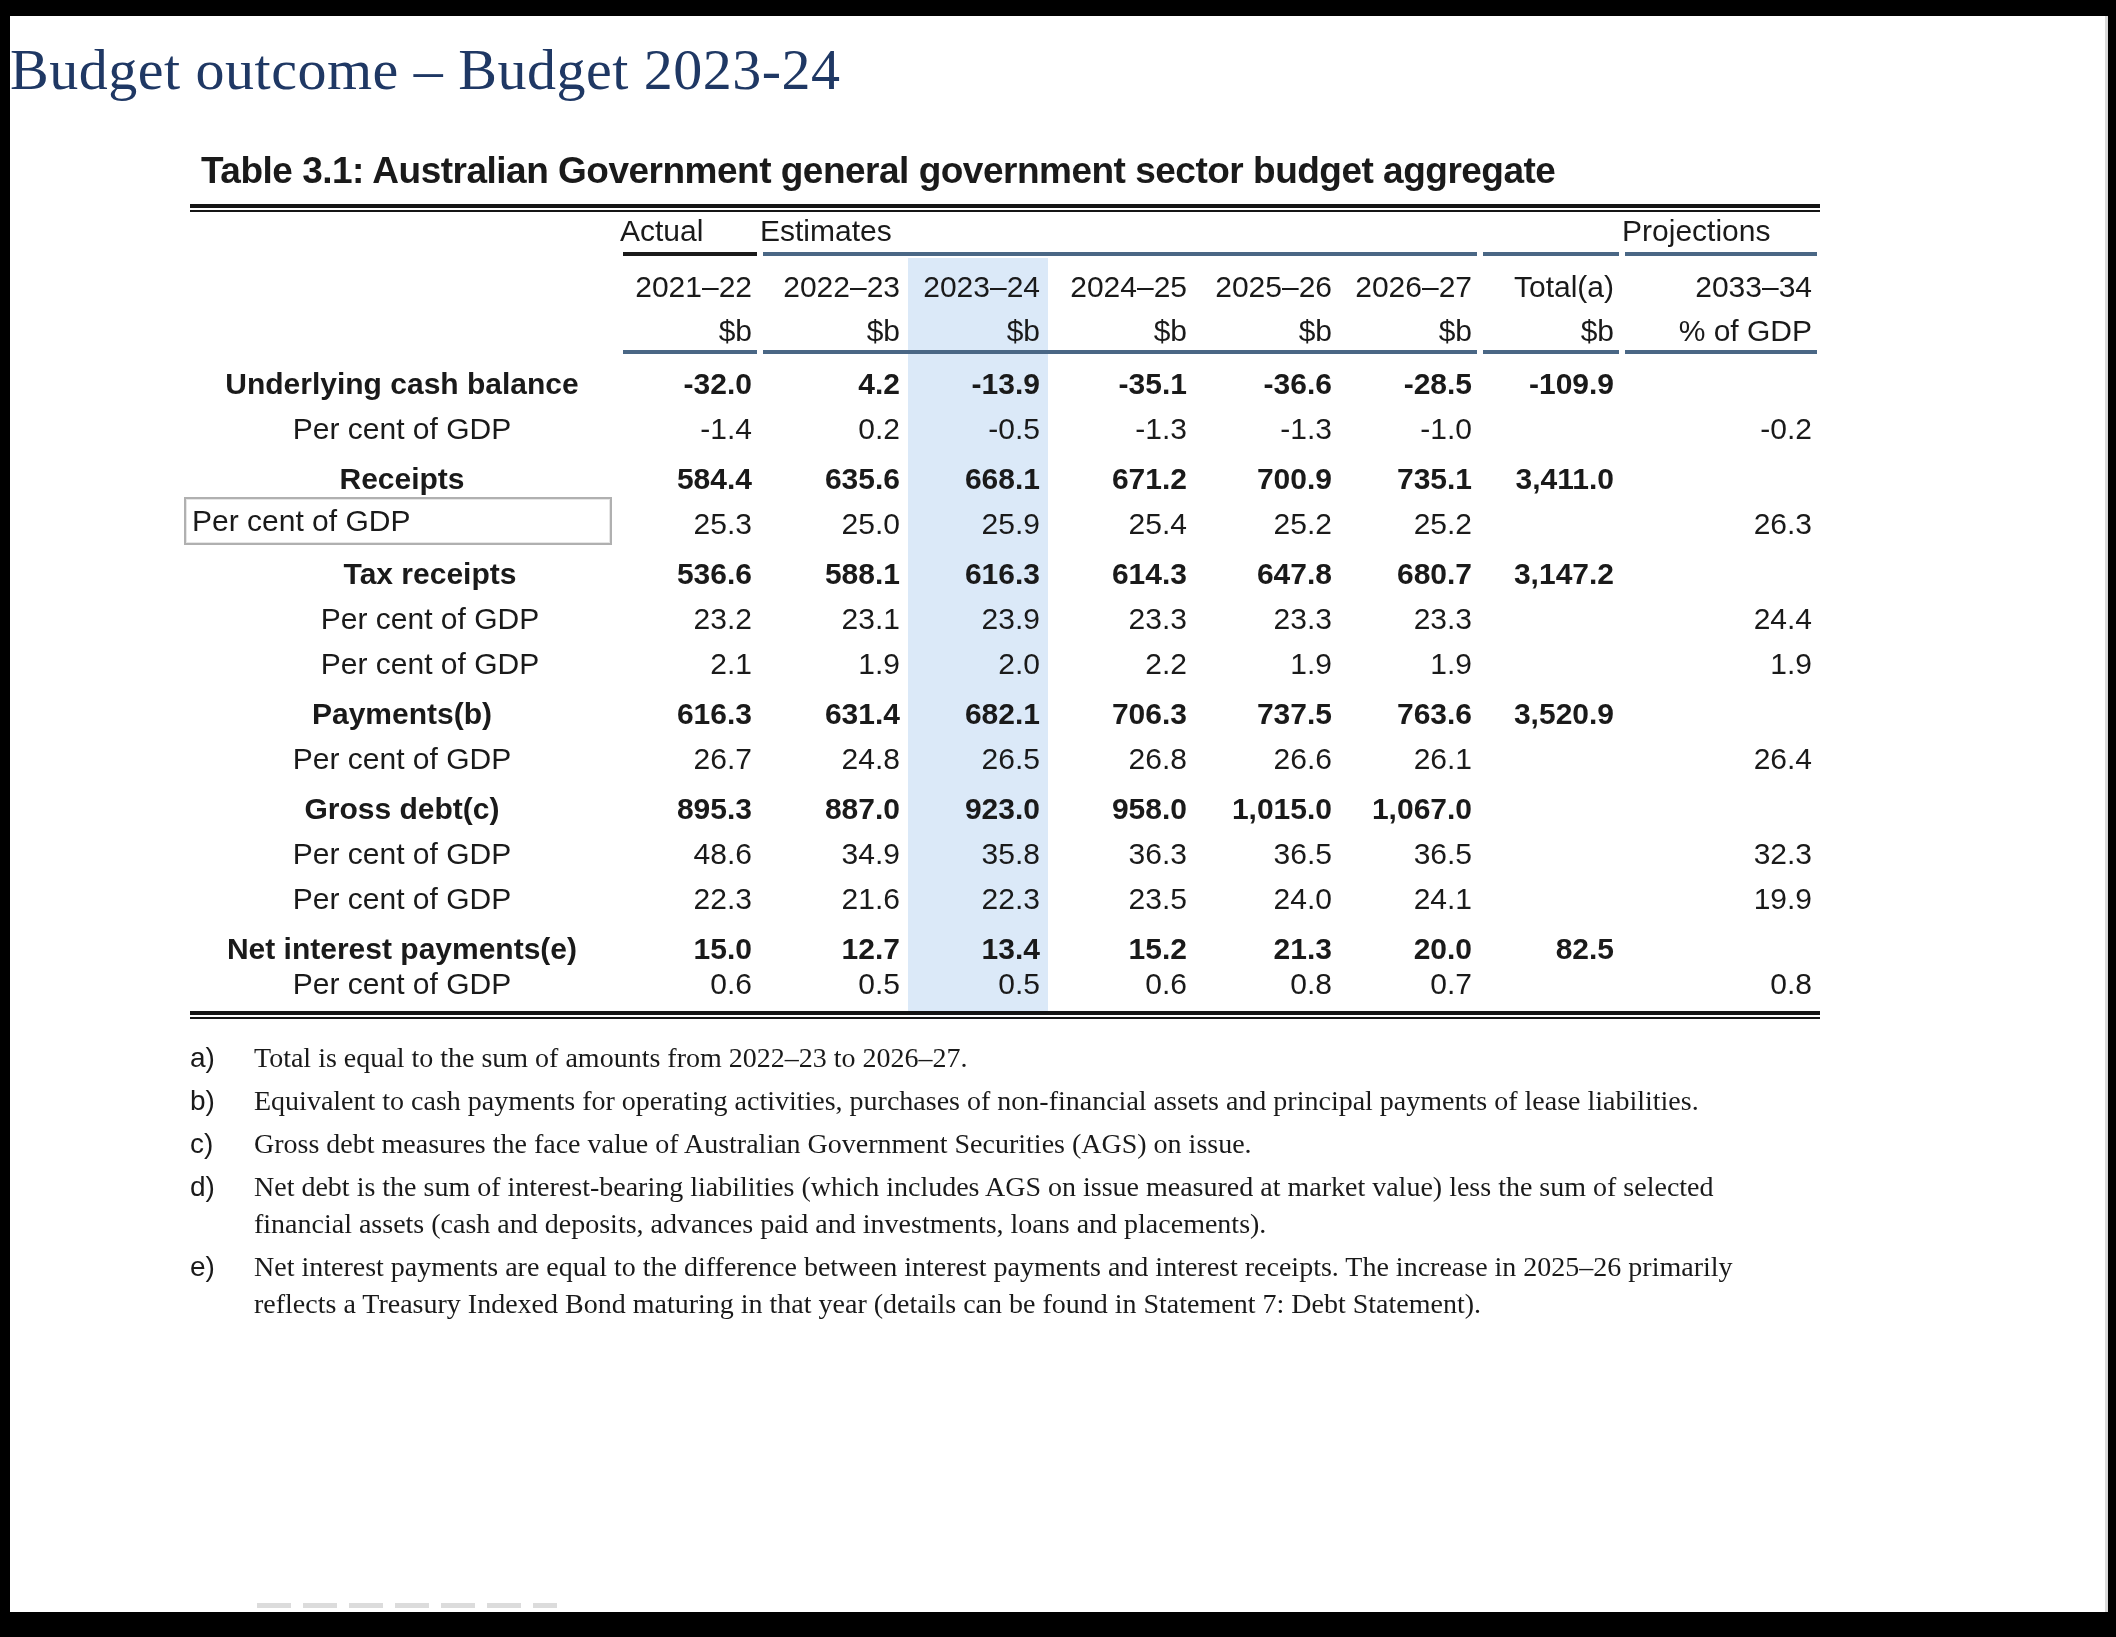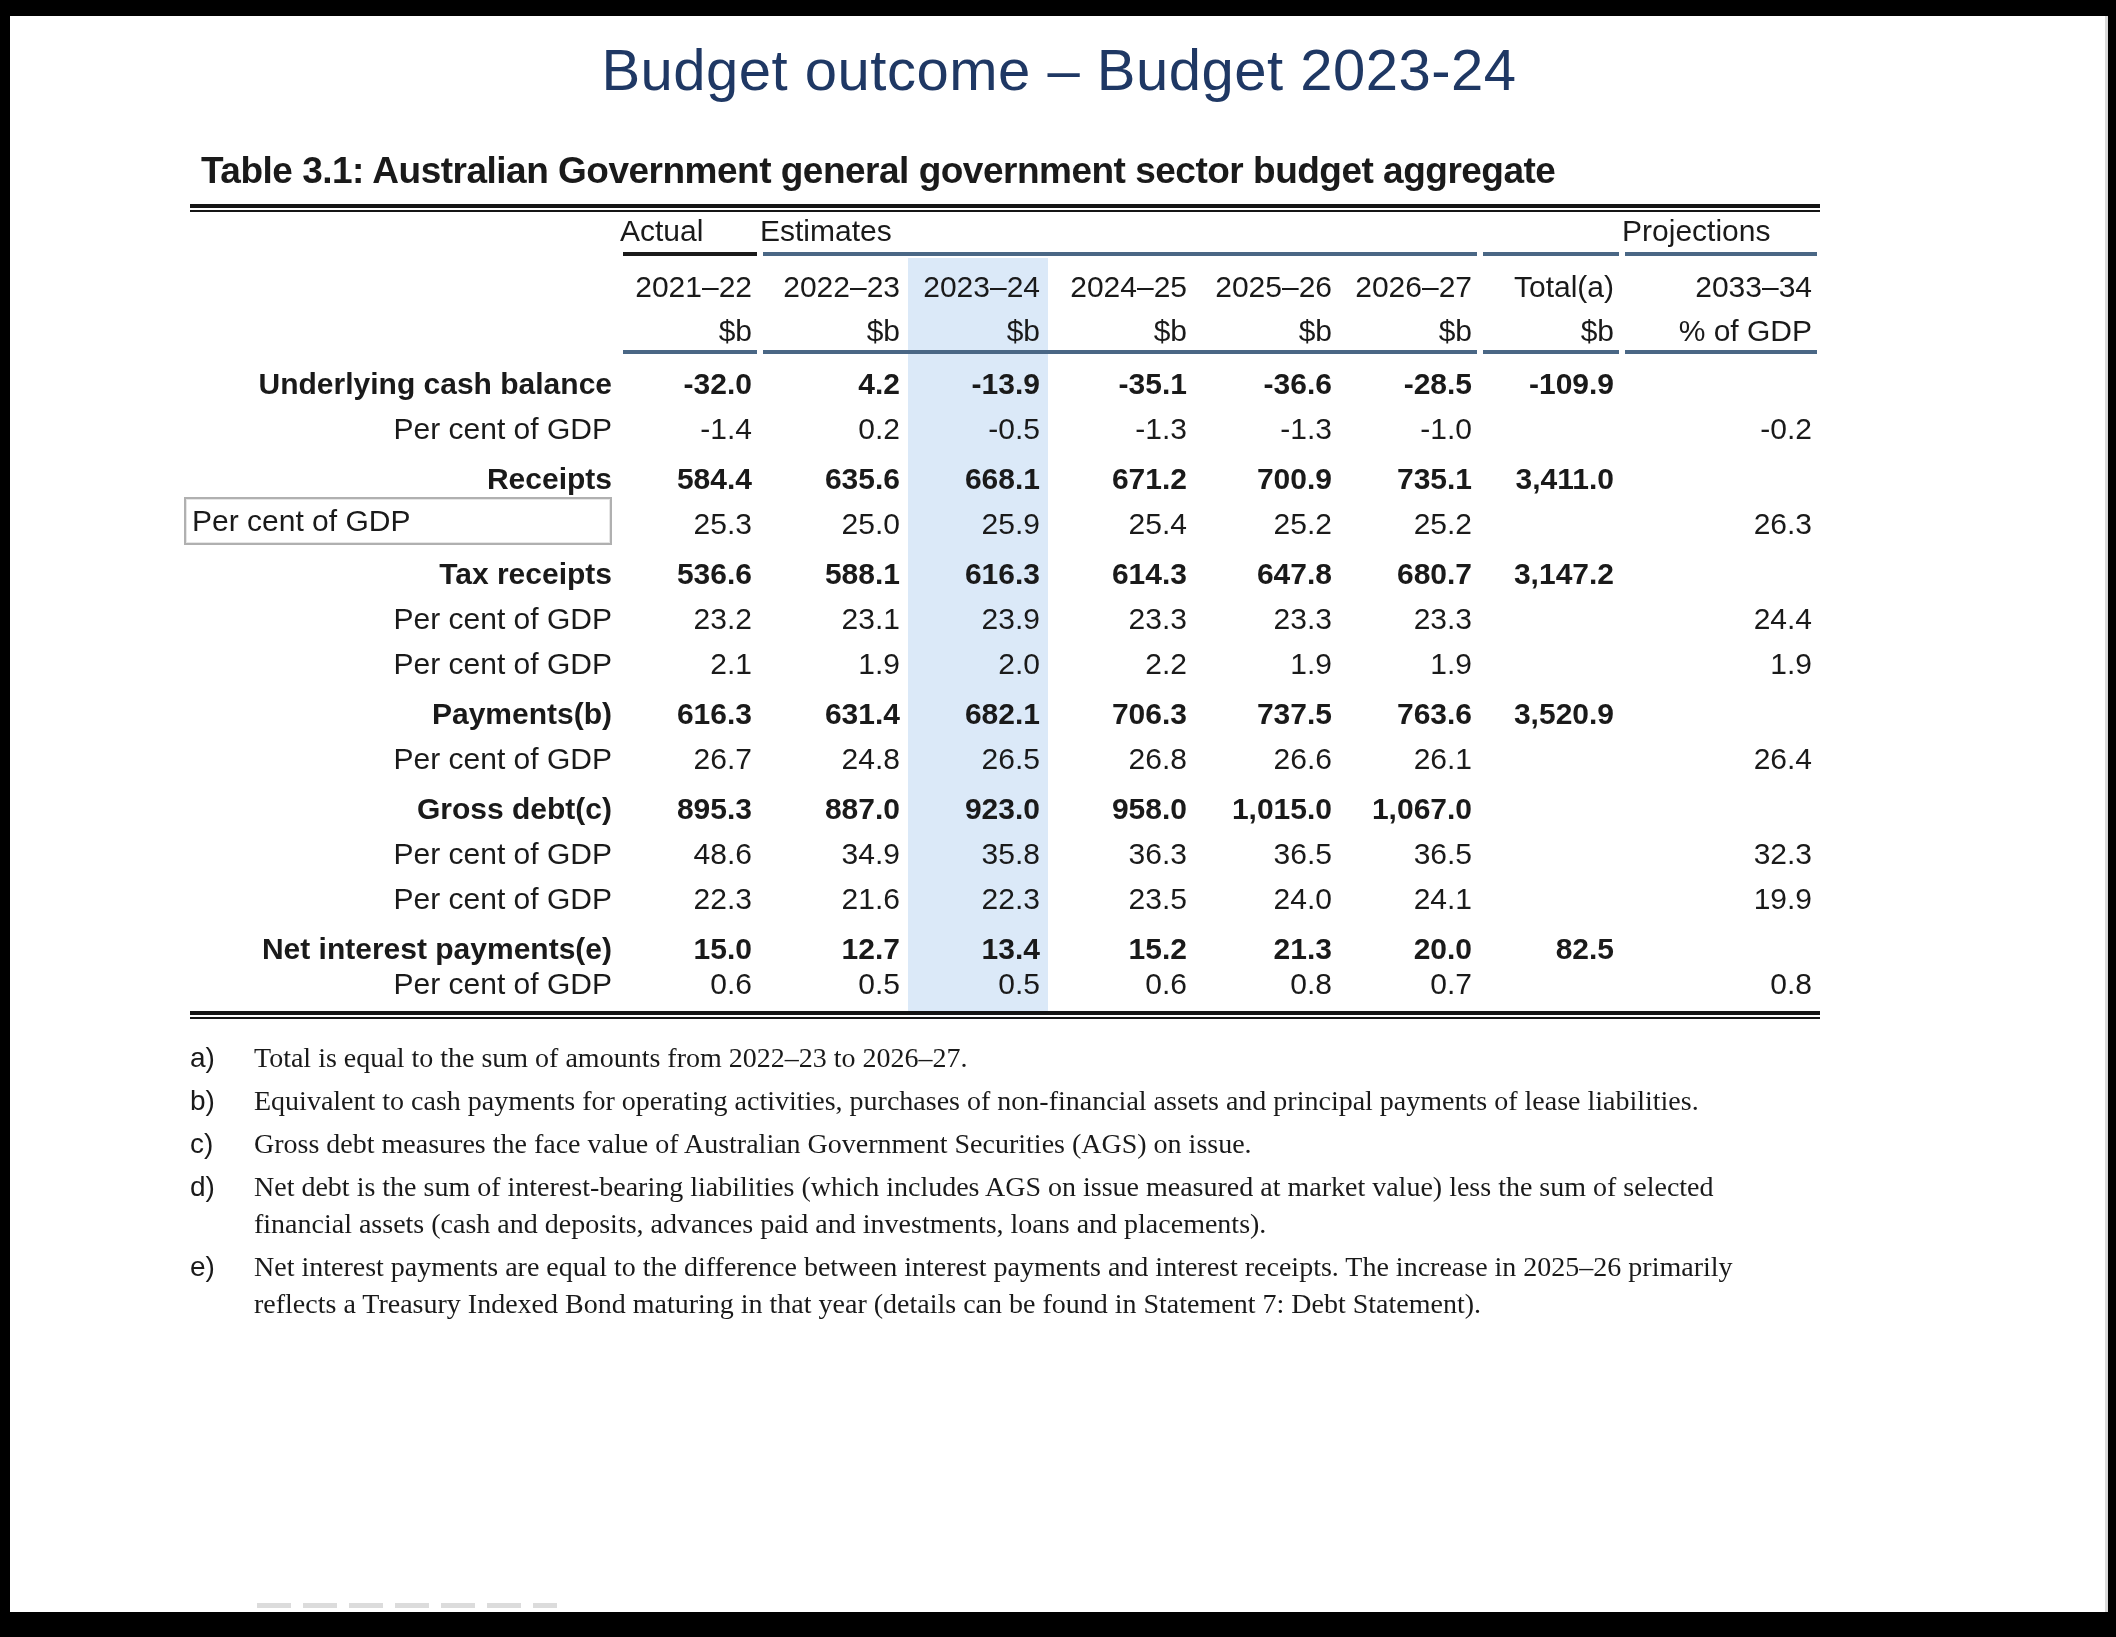--- a/index.html
+++ b/index.html
@@ -20,24 +20,25 @@
   }
   .page{
     position:absolute;
     left:10px; top:16px; right:8px; bottom:25px;
     background:#ffffff;
     box-shadow:inset -3px 0 0 #d9d9d9;
   }
   .slide-title{
     position:absolute;
     top:20px; left:0; width:100%;
-    text-align:center;
+    text-align:left;
     font-size:58px;
     letter-spacing:0.5px;
     color:var(--navy);
+    font-family:Liberation Serif, serif;
   }
   .content{
     position:absolute;
     left:180px; top:134px;
     width:1630px;
   }
   .table-title{
     font-size:37px;
     font-weight:bold;
     letter-spacing:-0.5px;
@@ -71,21 +72,21 @@
     white-space:nowrap;
   }
   tr.group-row td{height:38px; text-align:left; vertical-align:bottom; padding-bottom:2px;}
   tr.rule-row td{height:8px; padding:0; vertical-align:middle;}
   .rule{height:4px; margin:0 3px;}
   .rule.dark{background:#1a1a1a;}
   .rule.blue{background:var(--rule-blue);}
   tr.years-row td{height:46px; text-align:right;}
   tr.units-row td{height:44px; text-align:right;}
   td.num{text-align:right;}
-  td.label{text-align:right; padding-left:2px;}
+  td.label{text-align:center; padding-left:2px;}
   td.label.indent{padding-left:58px;}
   tr.data-row td{height:45px;}
   tr.gap td{padding-top:16px;}
   tr.last td{padding-bottom:10px;}
   .bold{font-weight:bold;}
   .box-outline{
     border:2px solid var(--box-border);
     box-shadow:inset 0 0 0 1px #e6e6e6;
     height:48px;
     display:flex;

